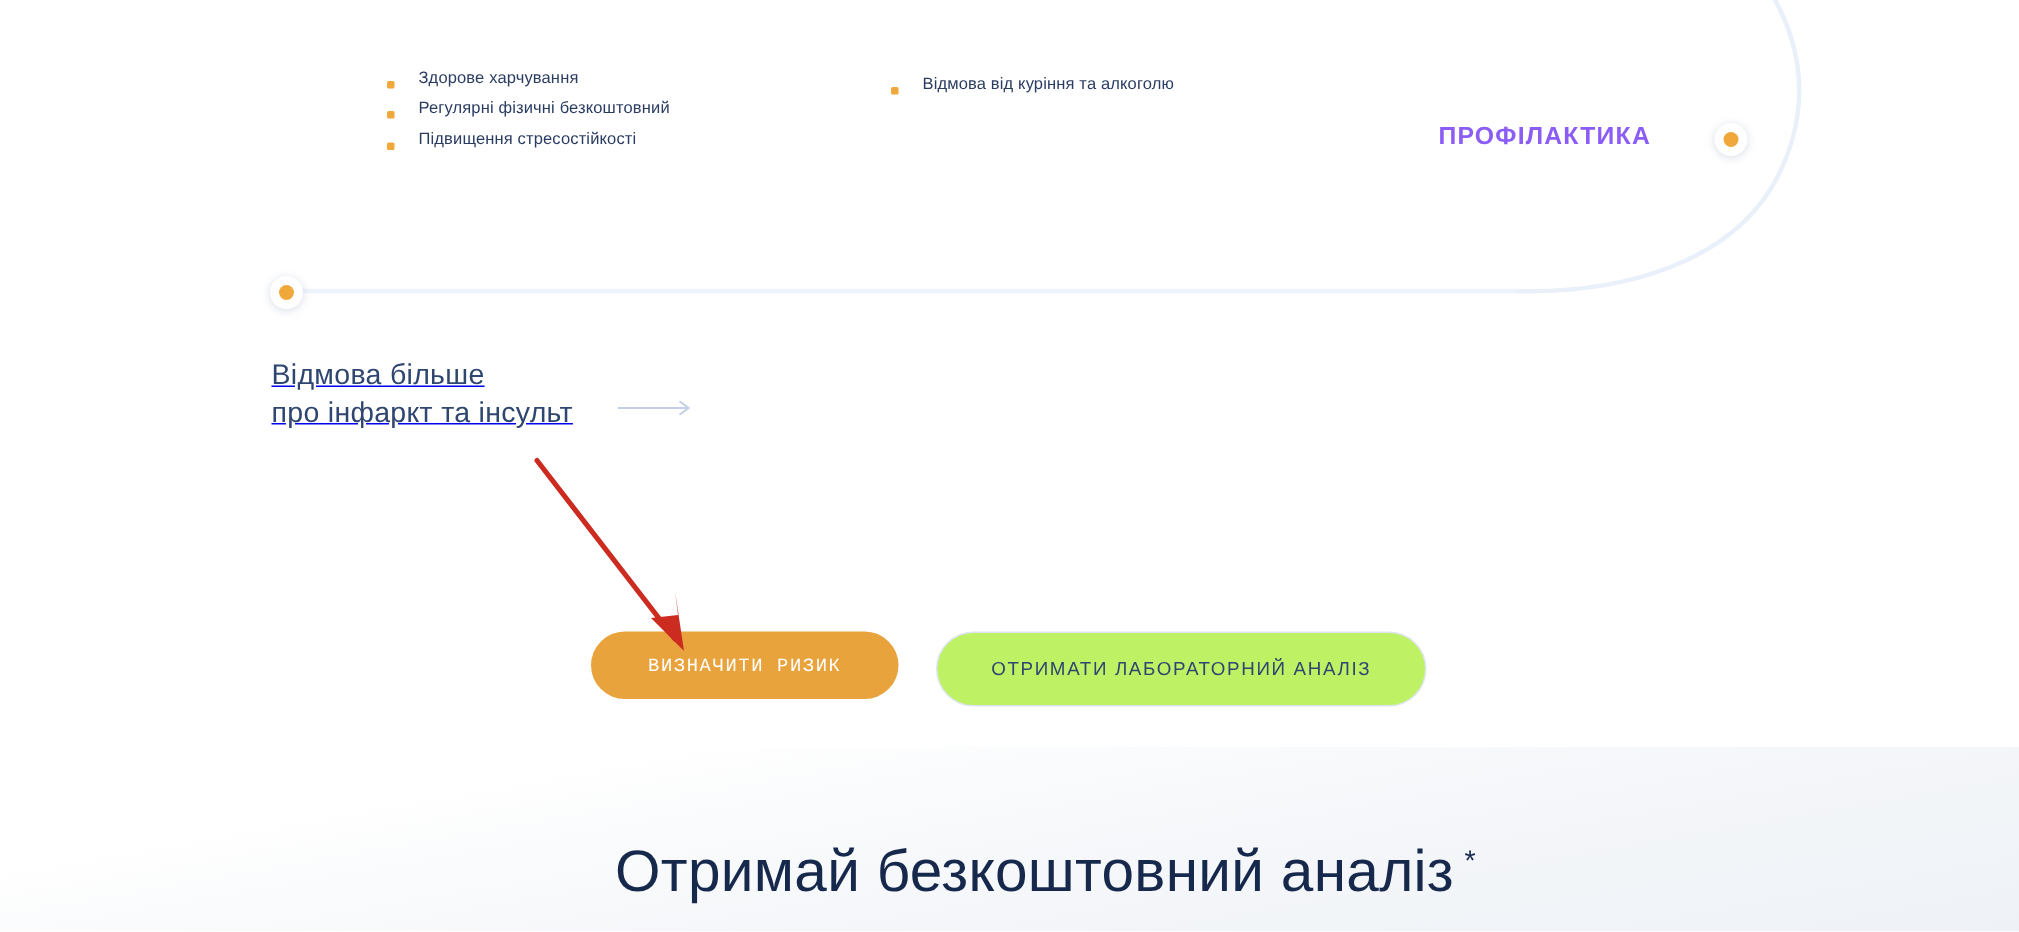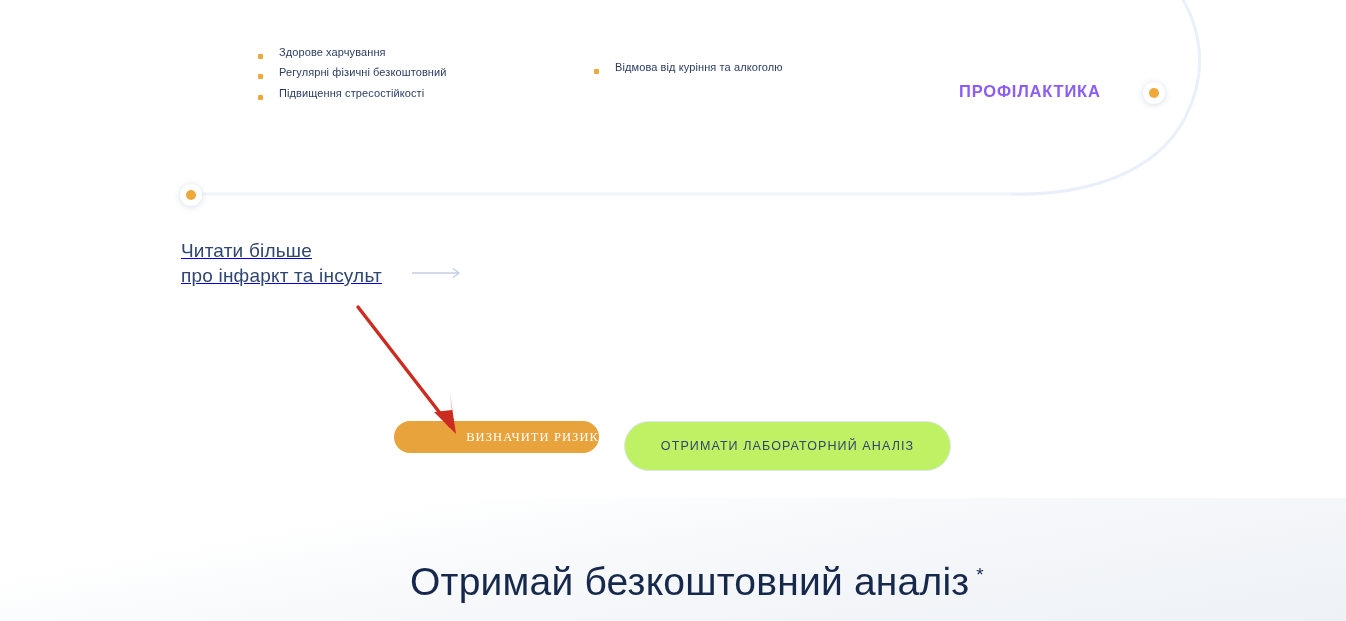--- a/index.html
+++ b/index.html
@@ -124,31 +124,30 @@
     margin-left: 30px;
     margin-top: 22px;
   }
 
   
   .btn-primary {
     position: absolute;
     left: 394px;
     top: 421px;
     width: 205px;
-    height: 32px;
+    height: 45px;
     border: none;
     border-radius: 24px;
     background: #E8A33D;
     color: #ffffff;
     font-size: 12.5px;
-    font-family: Liberation Serif, serif;
+    font-family: Liberation Mono, monospace;
     letter-spacing: 1.1px;
     cursor: pointer;
     padding: 0;
-    text-align: right;
   }
   .btn-outline {
     position: absolute;
     left: 624px;
     top: 421px;
     width: 327px;
     height: 50px;
     border: 1px solid #DDE4EF;
     border-radius: 25px;
     background: #bef264;
@@ -210,33 +209,33 @@
       <span class="bullet-marker"></span>
       <span class="bullet-text">Регулярні фізичні безкоштовний</span>
     </div>
     <div class="bullet-item">
       <span class="bullet-marker"></span>
       <span class="bullet-text">Підвищення стресостійкості</span>
     </div>
   </div>
 
   <div class="bullet-col right">
-    <div class="bullet-item" style="margin-top:15px;">
+    <div class="bullet-item" style="margin-top:4px;">
       <span class="bullet-marker"></span>
       <span class="bullet-text">Відмова від куріння та алкоголю</span>
     </div>
   </div>
 
   <div class="stage-label">ПРОФІЛАКТИКА</div>
 
   <div class="node-dot" id="node-dot-right"></div>
   <div class="node-dot" id="node-dot-left"></div>
 
   <a class="read-more" href="#">
-    <span class="read-more-text">Читати більше
+    <span class="read-more-text">Відмова більше
 про інфаркт та інсульт</span>
     <span class="read-more-arrow">
       <svg width="52" height="12" viewBox="0 0 52 12" xmlns="http://www.w3.org/2000/svg">
         <line x1="0" y1="6" x2="46" y2="6" stroke="#C3CFE4" stroke-width="1.4"></line>
         <polyline points="41,1.5 47,6 41,10.5" fill="none" stroke="#C3CFE4" stroke-width="1.4"></polyline>
       </svg>
     </span>
   </a>
 
   <button class="btn-primary">ВИЗНАЧИТИ РИЗИК</button>

